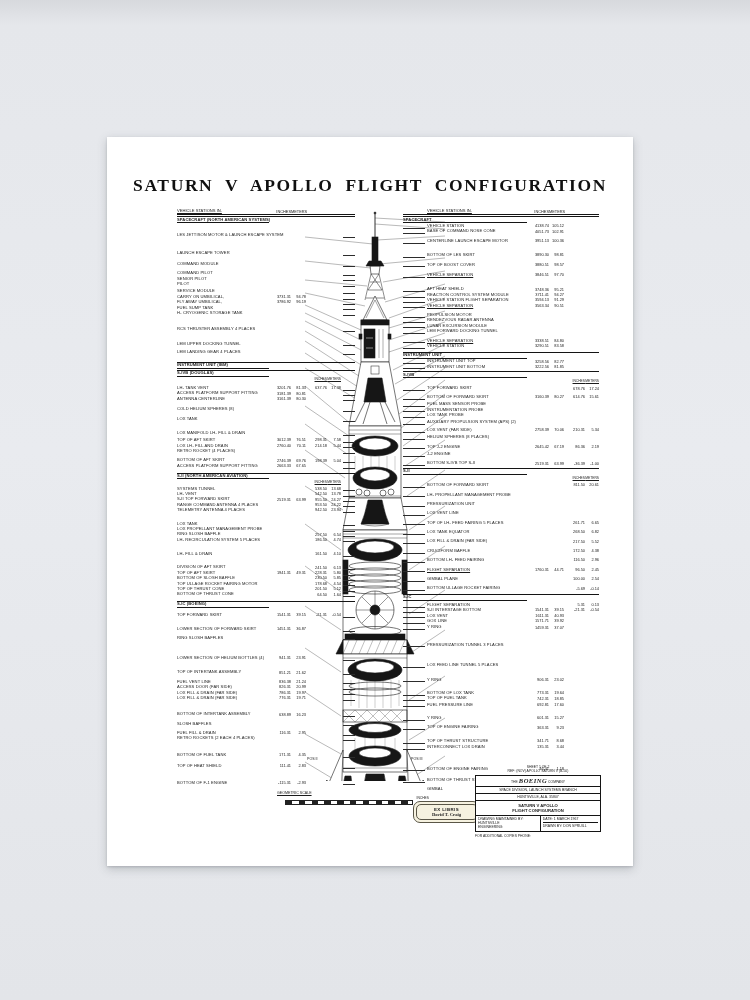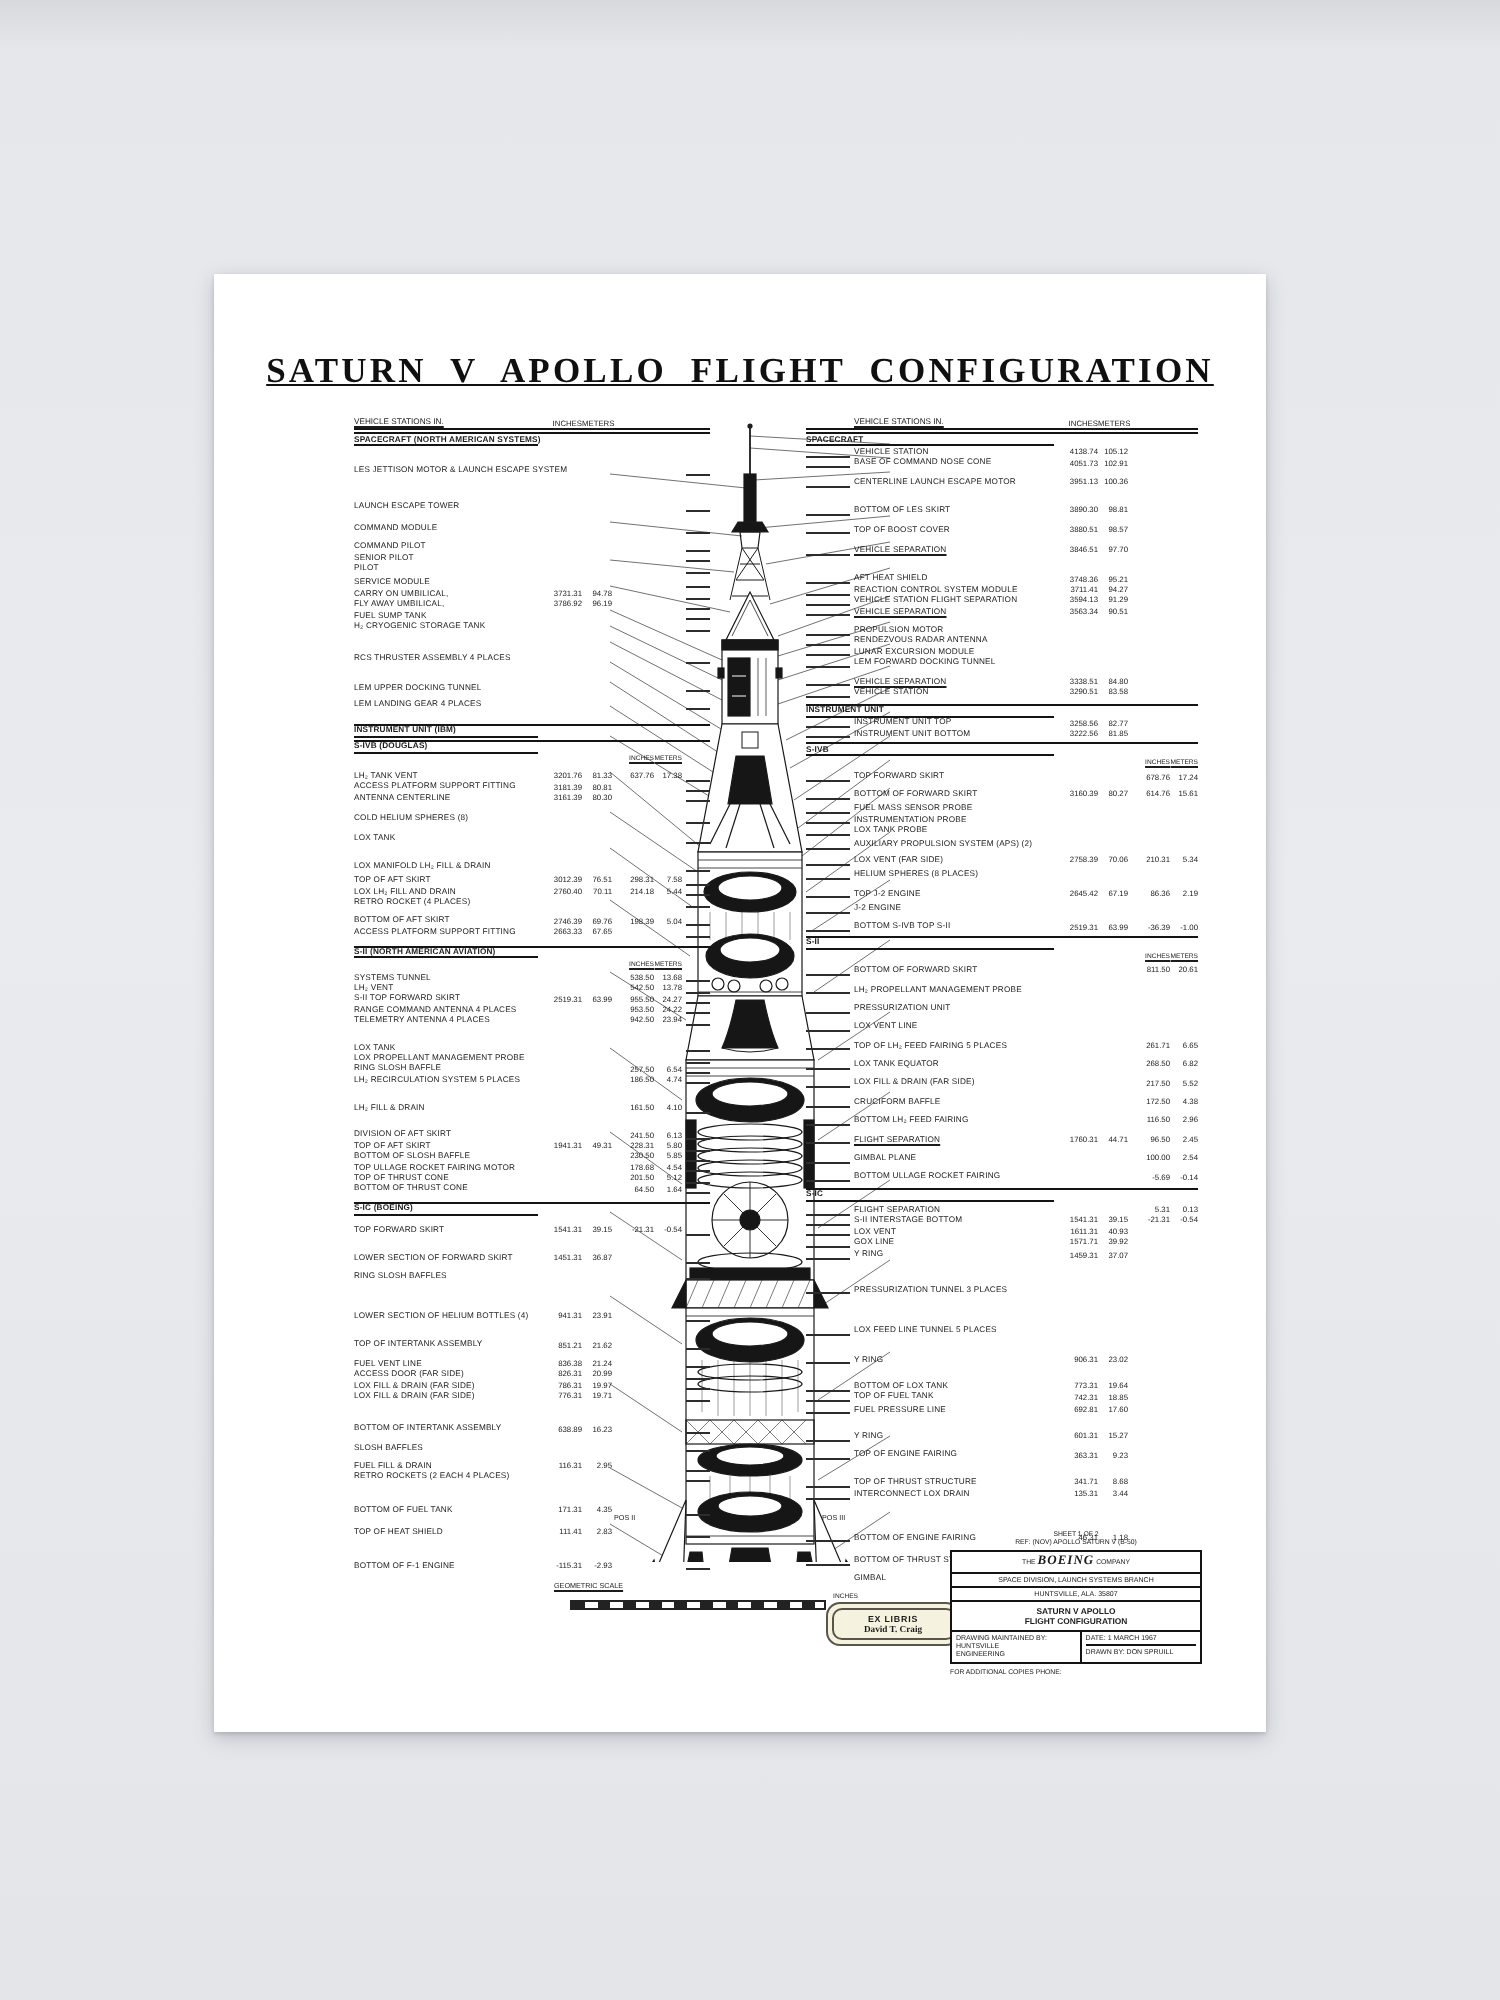--- a/index.html
+++ b/index.html
@@ -11,21 +11,21 @@
   }
   .page{position:relative;width:750px;height:1000px;}
   .poster{
     position:absolute;left:107px;top:137px;width:526px;height:729px;
     background:#ffffff;
     box-shadow:0 3px 9px rgba(80,85,95,.28), 0 1px 2px rgba(80,85,95,.22);
   }
   .title{
     position:absolute;left:0;top:38px;width:526px;margin:0;text-align:center;
     font-family:"Liberation Serif",serif;font-weight:bold;font-size:17.5px;
-    letter-spacing:1.6px;word-spacing:6px;color:#101010;text-decoration:underline;
+    letter-spacing:1.6px;word-spacing:6px;color:#101010;
   }
   
   .col{position:absolute;top:71px;height:582px;overflow:hidden;font-size:4.1px;line-height:1.15;z-index:2;}
   .col.left{left:70px;width:178px;}
   .col.right{left:296px;width:196px;}
   .row{display:flex;align-items:flex-end;height:5.4px;overflow:visible;white-space:nowrap;}
   .row .lbl{letter-spacing:.1px;}
   .left .row .lbl{width:92px;flex:none;overflow:visible;}
   .right .row .lbl{flex:1;overflow:visible;}
   .num{flex:none;text-align:right;font-size:3.9px;}

